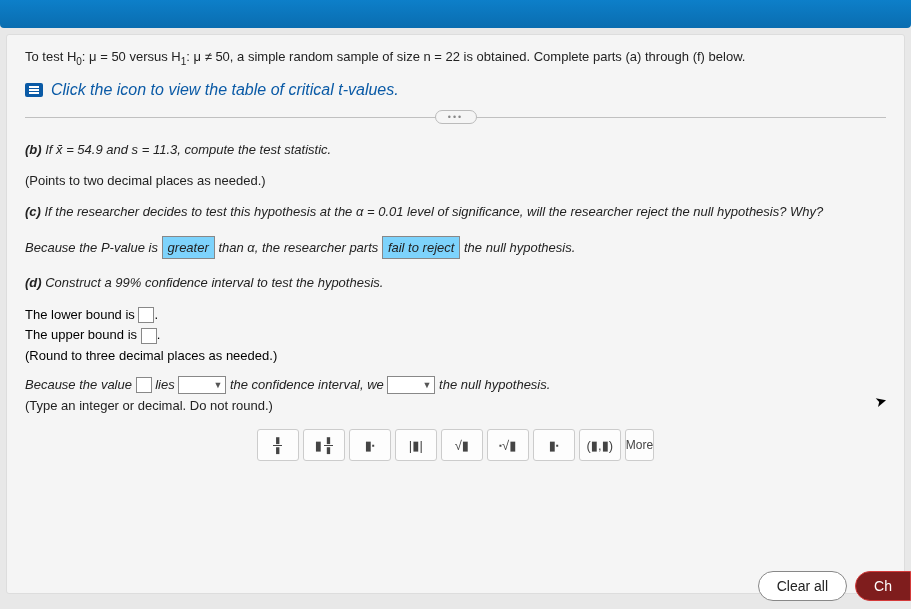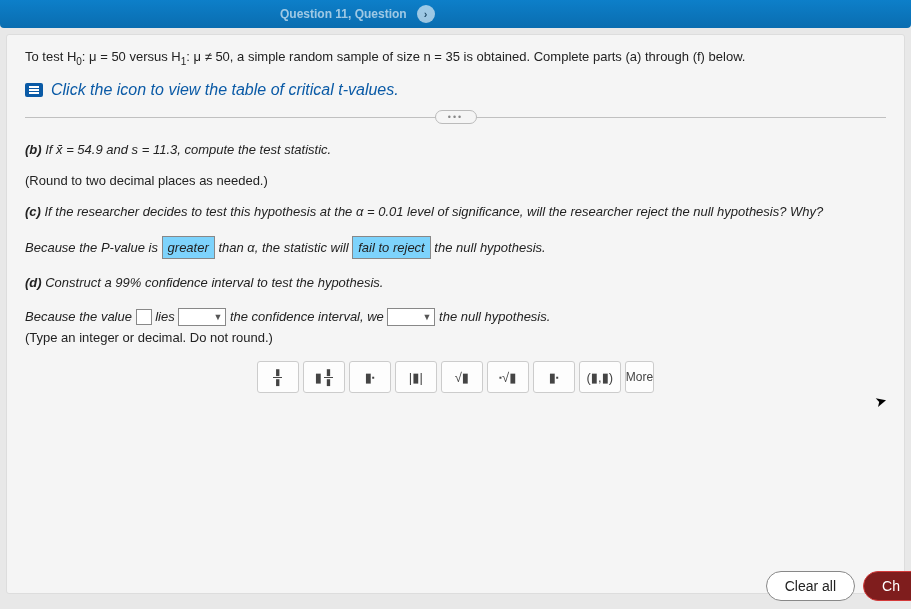--- a/index.html
+++ b/index.html
@@ -105,21 +105,21 @@
     .toolbar {
       display: flex; gap: 4px; justify-content: center; margin-top: 16px;
     }
     .tool-btn {
       width: 42px; height: 32px; background: #fdfdfd; border: 1px solid #ccc;
       border-radius: 3px; display: flex; align-items: center; justify-content: center;
       font-size: 13px; color: #444; cursor: pointer;
     }
     .tool-btn.more { width: auto; padding: 0 0; font-size: 12px; }
     .footer {
-      position: absolute; bottom: 8px; right: 4px; display: flex; gap: 8px;
+      position: absolute; bottom: 8px; right: 12px; display: flex; gap: 8px;
     }
     .pill-btn {
       border: 1.5px solid #888; border-radius: 18px; padding: 6px 18px;
       font-size: 14px; background: white; cursor: pointer; color: #222;
     }
     .pill-btn.ch {
       background: #7f1d1d; color: white; border-color: #d43a3a;
       border-radius: 18px 0 0 18px; margin-right: -12px;
     }
     .cursor-img {
@@ -127,30 +127,26 @@
       transform: rotate(-15deg);
     }
     sub { font-size: 10px; }
     .frac { display:inline-flex; flex-direction:column; align-items:center; font-size:9px; line-height:1; }
     .frac .n { border-bottom:1px solid #444; padding:0 2px;}
   </style>
 </head>
 <body>
 
 <div class="header">
-  <div class="header-left">
-    <span>Question 11, Question</span>
-    <span class="nav-arrow">›</span>
-  </div>
 </div>
 
 <div class="content-outer">
 
   <p class="intro">
-    <span>To test H</span><sub>0</sub><span>: μ = 50 versus H</span><sub>1</sub><span>: μ ≠ 50, a simple random sample of size n = 35 is obtained. Complete parts (a) through (f) below.</span>
+    <span>To test H</span><sub>0</sub><span>: μ = 50 versus H</span><sub>1</sub><span>: μ ≠ 50, a simple random sample of size n = 22 is obtained. Complete parts (a) through (f) below.</span>
   </p>
 
   <div class="link-row">
     <span class="table-icon">
       <svg width="12" height="10" viewBox="0 0 12 10">
           <rect x="0" y="0" width="12" height="10" fill="#0a5aa6"></rect>
           <rect x="1" y="1" width="10" height="2" fill="white"></rect>
           <rect x="1" y="4" width="10" height="2" fill="white"></rect>
           <rect x="1" y="7" width="10" height="2" fill="white"></rect>
         </svg>
@@ -160,34 +156,39 @@
 
   <div style="position:relative;">
     <hr class="divider">
     <div class="divider-handle">•••</div>
   </div>
 
   <p class="part">
     <b>(b)</b><span> If x̄ = 54.9 and s = 11.3, compute the test statistic.</span>
   </p>
 
-  <p class="note">(Round to two decimal places as needed.)</p>
+  <p class="note">(Points to two decimal places as needed.)</p>
 
   <p class="part">
     <b>(c)</b><span> If the researcher decides to test this hypothesis at the α = 0.01 level of significance, will the researcher reject the null hypothesis? Why?</span>
   </p>
 
   <p class="part">
-    <span>Because the P-value is </span><span class="answer-box">greater</span><span> than α, the statistic will </span><span class="answer-box">fail to reject</span><span> the null hypothesis.</span>
+    <span>Because the P-value is </span><span class="answer-box">greater</span><span> than α, the researcher parts </span><span class="answer-box">fail to reject</span><span> the null hypothesis.</span>
   </p>
 
   <p class="part">
     <b>(d)</b><span> Construct a 99% confidence interval to test the hypothesis.</span>
   </p>
 
+  <div class="bounds">
+    <p><span>The lower bound is </span><span class="inline-box"></span>.</p>
+    <p><span>The upper bound is </span><span class="inline-box"></span>.</p>
+    <p>(Round to three decimal places as needed.)</p>
+  </div>
 
   <p class="part" style="margin-top:12px">
     <span>Because the value </span><span class="inline-box"></span><span> lies </span><span class="select-box"></span><span> the confidence interval, we </span><span class="select-box"></span><span> the null hypothesis.</span>
   </p>
   <p class="note" style="margin-top:-10px">(Type an integer or decimal. Do not round.)</p>
 
   <div class="toolbar">
     <div class="tool-btn">
         <span class="frac">
           <span class="n">▮</span>

